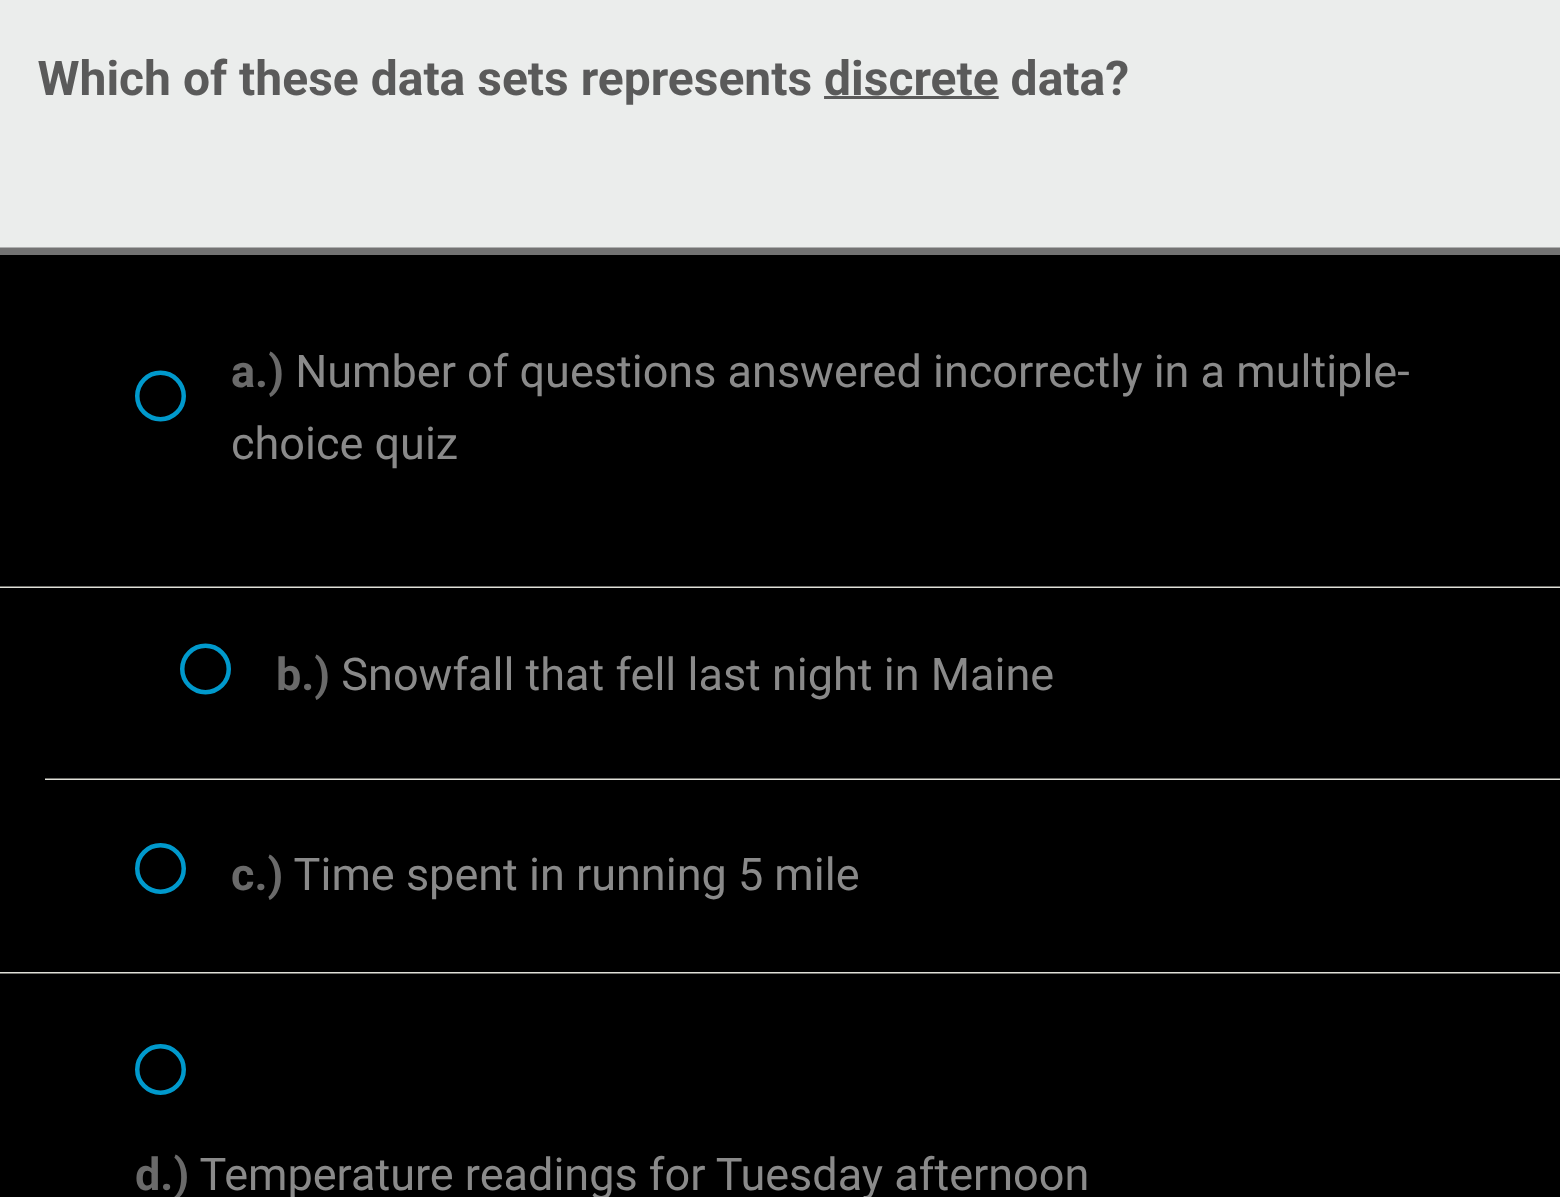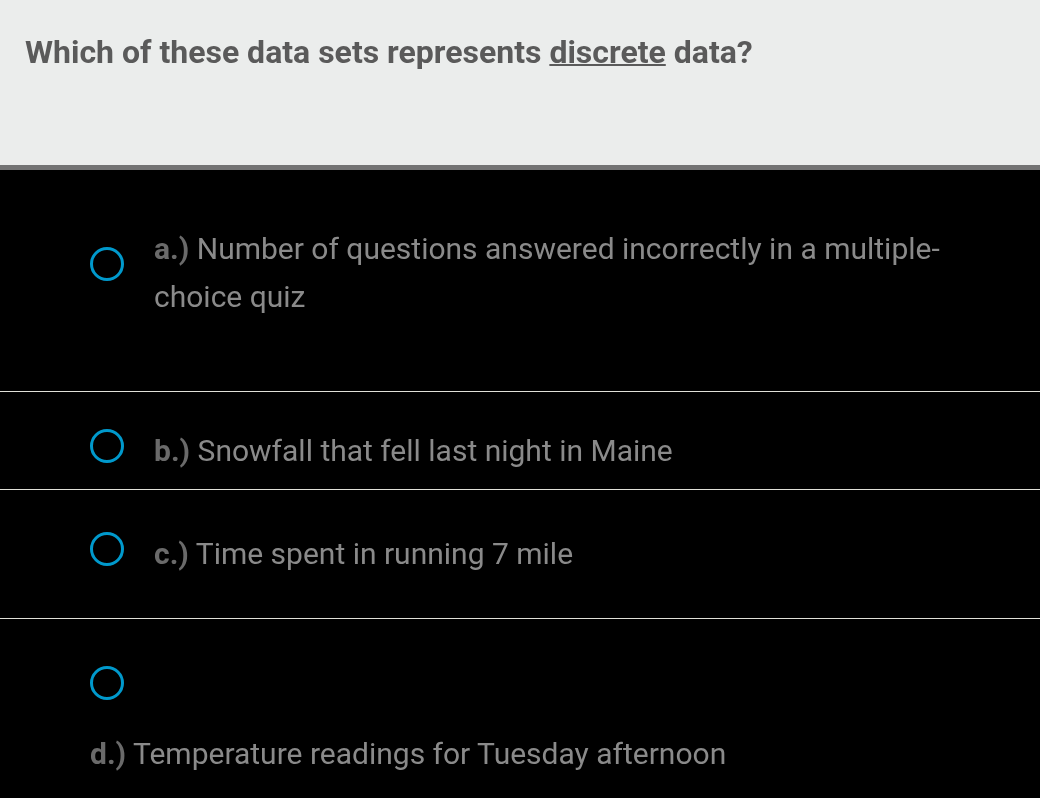--- a/index.html
+++ b/index.html
@@ -38,21 +38,22 @@
       padding: 40px 30px 40px 90px;
       border-bottom: 1px solid #e0e0d8;
       gap: 30px;
     }
     .option.option-a {
       padding-top: 55px;
       padding-bottom: 70px;
     }
     .option.option-b {
       padding-top: 35px;
-      padding-bottom: 14px;
+      padding-bottom: 44px;
+      margin-left: 30px;
     }
     .option.option-c {
       padding-top: 40px;
       padding-bottom: 40px;
     }
     .option.option-d {
       padding-top: 45px;
       padding-bottom: 30px;
       border-bottom: none;
       flex-direction: column;
@@ -107,21 +108,21 @@
     <div class="option-content">
       <span class="option-label">b.)</span>
       <span class="option-text">Snowfall that fell last night in Maine</span>
     </div>
   </div>
 
   <div class="option option-c">
     <div class="radio-circle"></div>
     <div class="option-content">
       <span class="option-label">c.)</span>
-      <span class="option-text">Time spent in running 7 mile</span>
+      <span class="option-text">Time spent in running 5 mile</span>
     </div>
   </div>
 
   <div class="option option-d">
     <div class="radio-circle"></div>
     <div class="option-content">
       <span class="option-label">d.)</span>
       <span class="option-text">Temperature readings for Tuesday afternoon</span>
     </div>
   </div>

